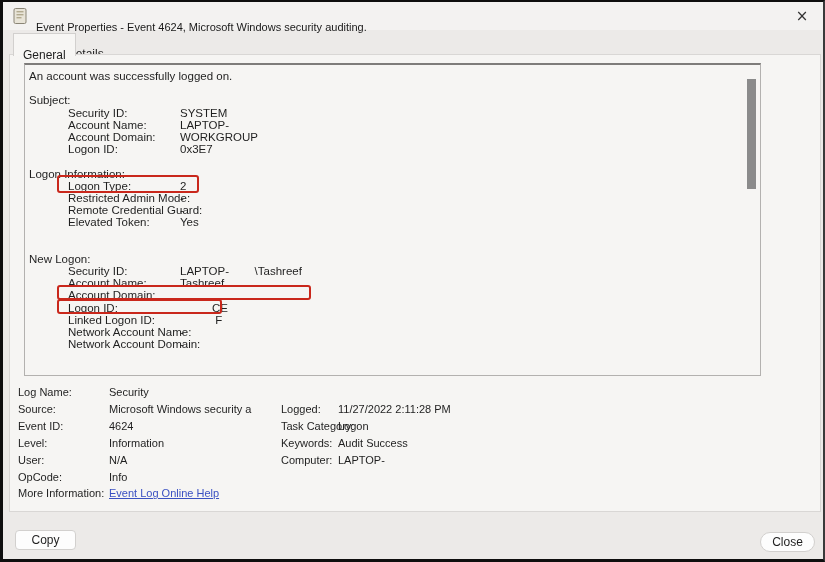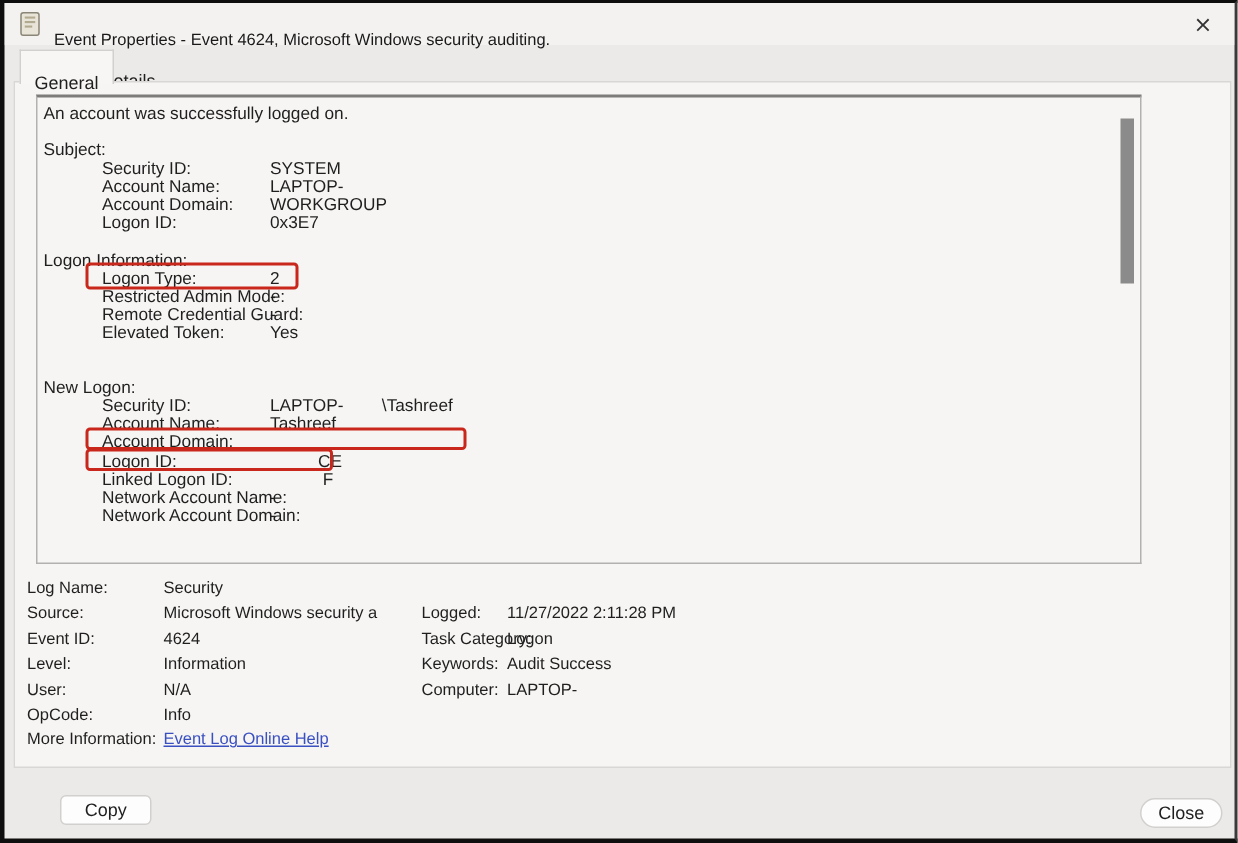--- a/index.html
+++ b/index.html
@@ -65,21 +65,21 @@
   .arrow-btn { position:absolute; width:18px; height:18px; background:#fbfafa;
     border:1px solid #d4d2d0; border-radius:4px; font-size:10px; line-height:15px;
     color:#4a4a4a; text-align:center; cursor:pointer; padding:0;
     font-family:"DejaVu Sans", sans-serif; }
   .arrow-up { left:795px; top:249px; }
   .arrow-down { left:795px; top:279px; }
 
   
   .btn { position:absolute; background:#fdfdfd; border:1px solid #d2d0ce; border-radius:4px;
     font-size:12px; color:#1f1f1f; cursor:pointer; font-family:"Liberation Sans", sans-serif; }
-  .btn-copy { left:12px; top:528px; width:61px; height:20px;margin-left:25px; }
+  .btn-copy { left:12px; top:528px; width:61px; height:20px; }
   .btn-close { left:757px; top:530px; width:55px; height:20px;border-radius:10px; }
 </style>
 </head>
 <body>
 
 <div class="dialog">
 
   <div class="titlebar">
     <span class="app-icon">
       <svg width="15" height="16" viewBox="0 0 15 16">

